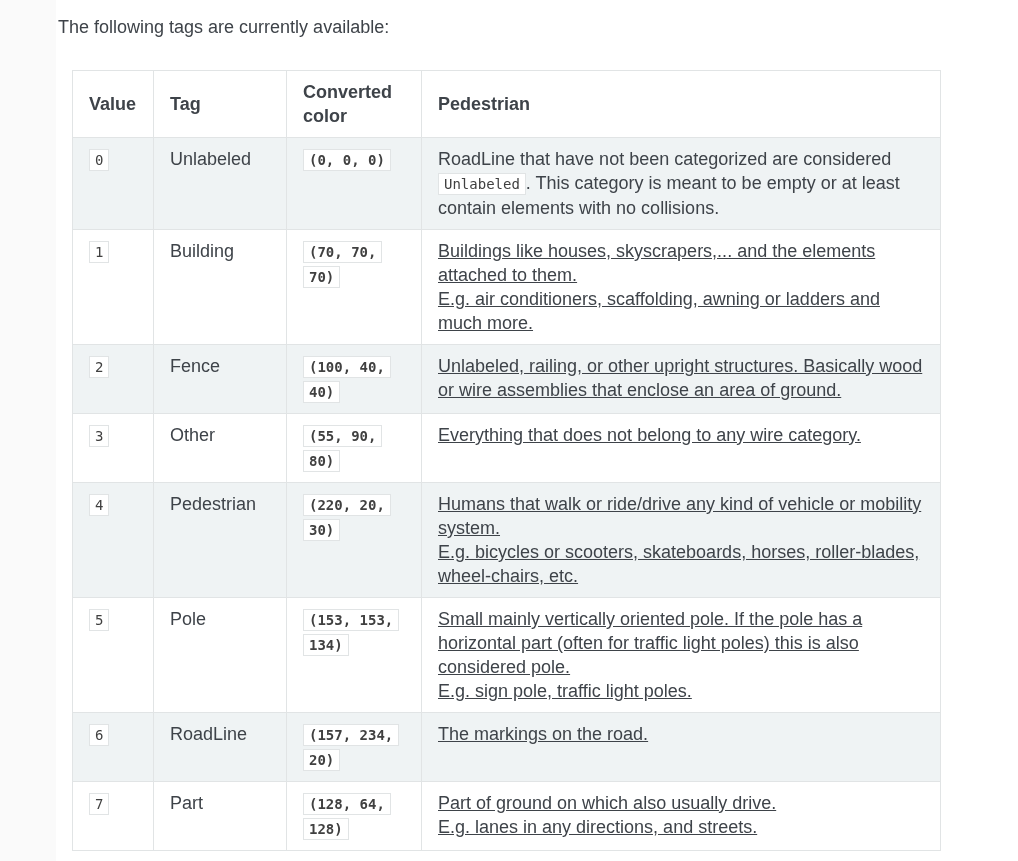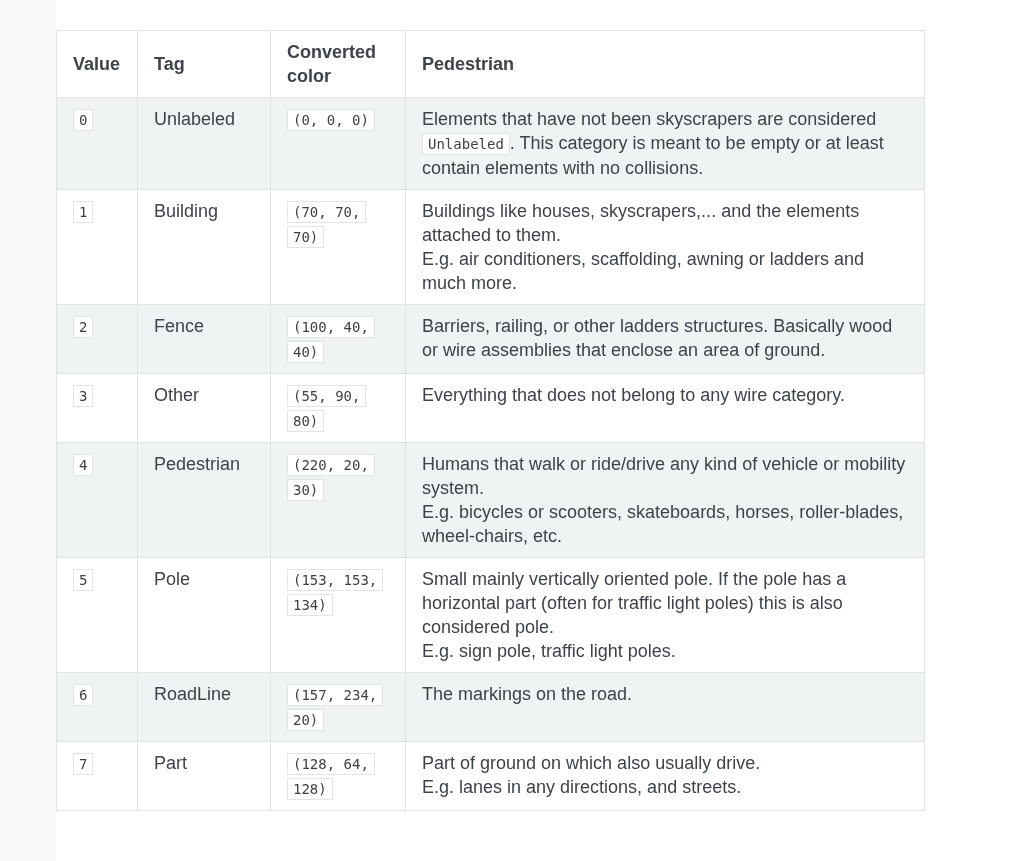--- a/index.html
+++ b/index.html
@@ -35,21 +35,21 @@
   .intro {
     margin: 15px 0 0 2px;
     font-size: 18px;
     line-height: 25px;
     color: #3e4349;
   }
   table.tags-table {
     border-collapse: collapse;
     table-layout: fixed;
     width: 868px;
-    margin: 30px 0 0 0;
+    margin: 30px 0 0 16px;
     background: #ffffff;
   }
   table.tags-table th,
   table.tags-table td {
     border: 1px solid #e1e4e5;
     font-size: 18px;
     text-align: left;
   }
   table.tags-table th {
     font-weight: bold;
@@ -79,36 +79,39 @@
     color: #404040;
     background: #ffffff;
     border: 1px solid #e1e4e5;
     padding: 2px 5px;
     white-space: normal;
     box-decoration-break: clone;
     -webkit-box-decoration-break: clone;
   }
   td.color-cell {
     line-height: 26px;
+    font-weight: bold;
   }
   .desc-line {
     display: block;
     min-height: 0;
+    text-decoration: underline;
   }
   .desc-line:empty {
     display: none;
   }
 </style>
 </head>
 <body>
 
 <div class="viewport">
   <div class="left-gutter"></div>
   <div class="content">
 
+    <p class="intro">The following tags are currently available:</p>
 
     <table class="tags-table">
       <colgroup>
         <col class="col-value">
         <col class="col-tag">
         <col class="col-color">
         <col class="col-desc">
       </colgroup>
       <thead>
         <tr>
@@ -117,39 +120,39 @@
           <th>Converted color</th>
           <th>Pedestrian</th>
         </tr>
       </thead>
       <tbody>
 
         <tr>
           <td><code>0</code></td>
           <td>Unlabeled</td>
           <td class="color-cell"><code>(0, 0, 0)</code></td>
-          <td><span>Elements that have not been skyscrapers are considered </span><code>Unlabeled</code><span>. This category is meant to be empty or at least contain elements with no collisions.</span></td>
+          <td><span>RoadLine that have not been categorized are considered </span><code>Unlabeled</code><span>. This category is meant to be empty or at least contain elements with no collisions.</span></td>
         </tr>
 
         <tr>
           <td><code>1</code></td>
           <td>Building</td>
           <td class="color-cell"><code>(70, 70, 70)</code></td>
           <td>
             <span class="desc-line">Buildings like houses, skyscrapers,... and the elements attached to them.</span>
             <span class="desc-line">E.g. air conditioners, scaffolding, awning or ladders and much more.</span>
           </td>
         </tr>
 
         <tr>
           <td><code>2</code></td>
           <td>Fence</td>
           <td class="color-cell"><code>(100, 40, 40)</code></td>
           <td>
-            <span class="desc-line">Barriers, railing, or other ladders structures. Basically wood or wire assemblies that enclose an area of ground.</span>
+            <span class="desc-line">Unlabeled, railing, or other upright structures. Basically wood or wire assemblies that enclose an area of ground.</span>
           </td>
         </tr>
 
         <tr>
           <td><code>3</code></td>
           <td>Other</td>
           <td class="color-cell"><code>(55, 90, 80)</code></td>
           <td>
             <span class="desc-line">Everything that does not belong to any wire category.</span>
           </td>

